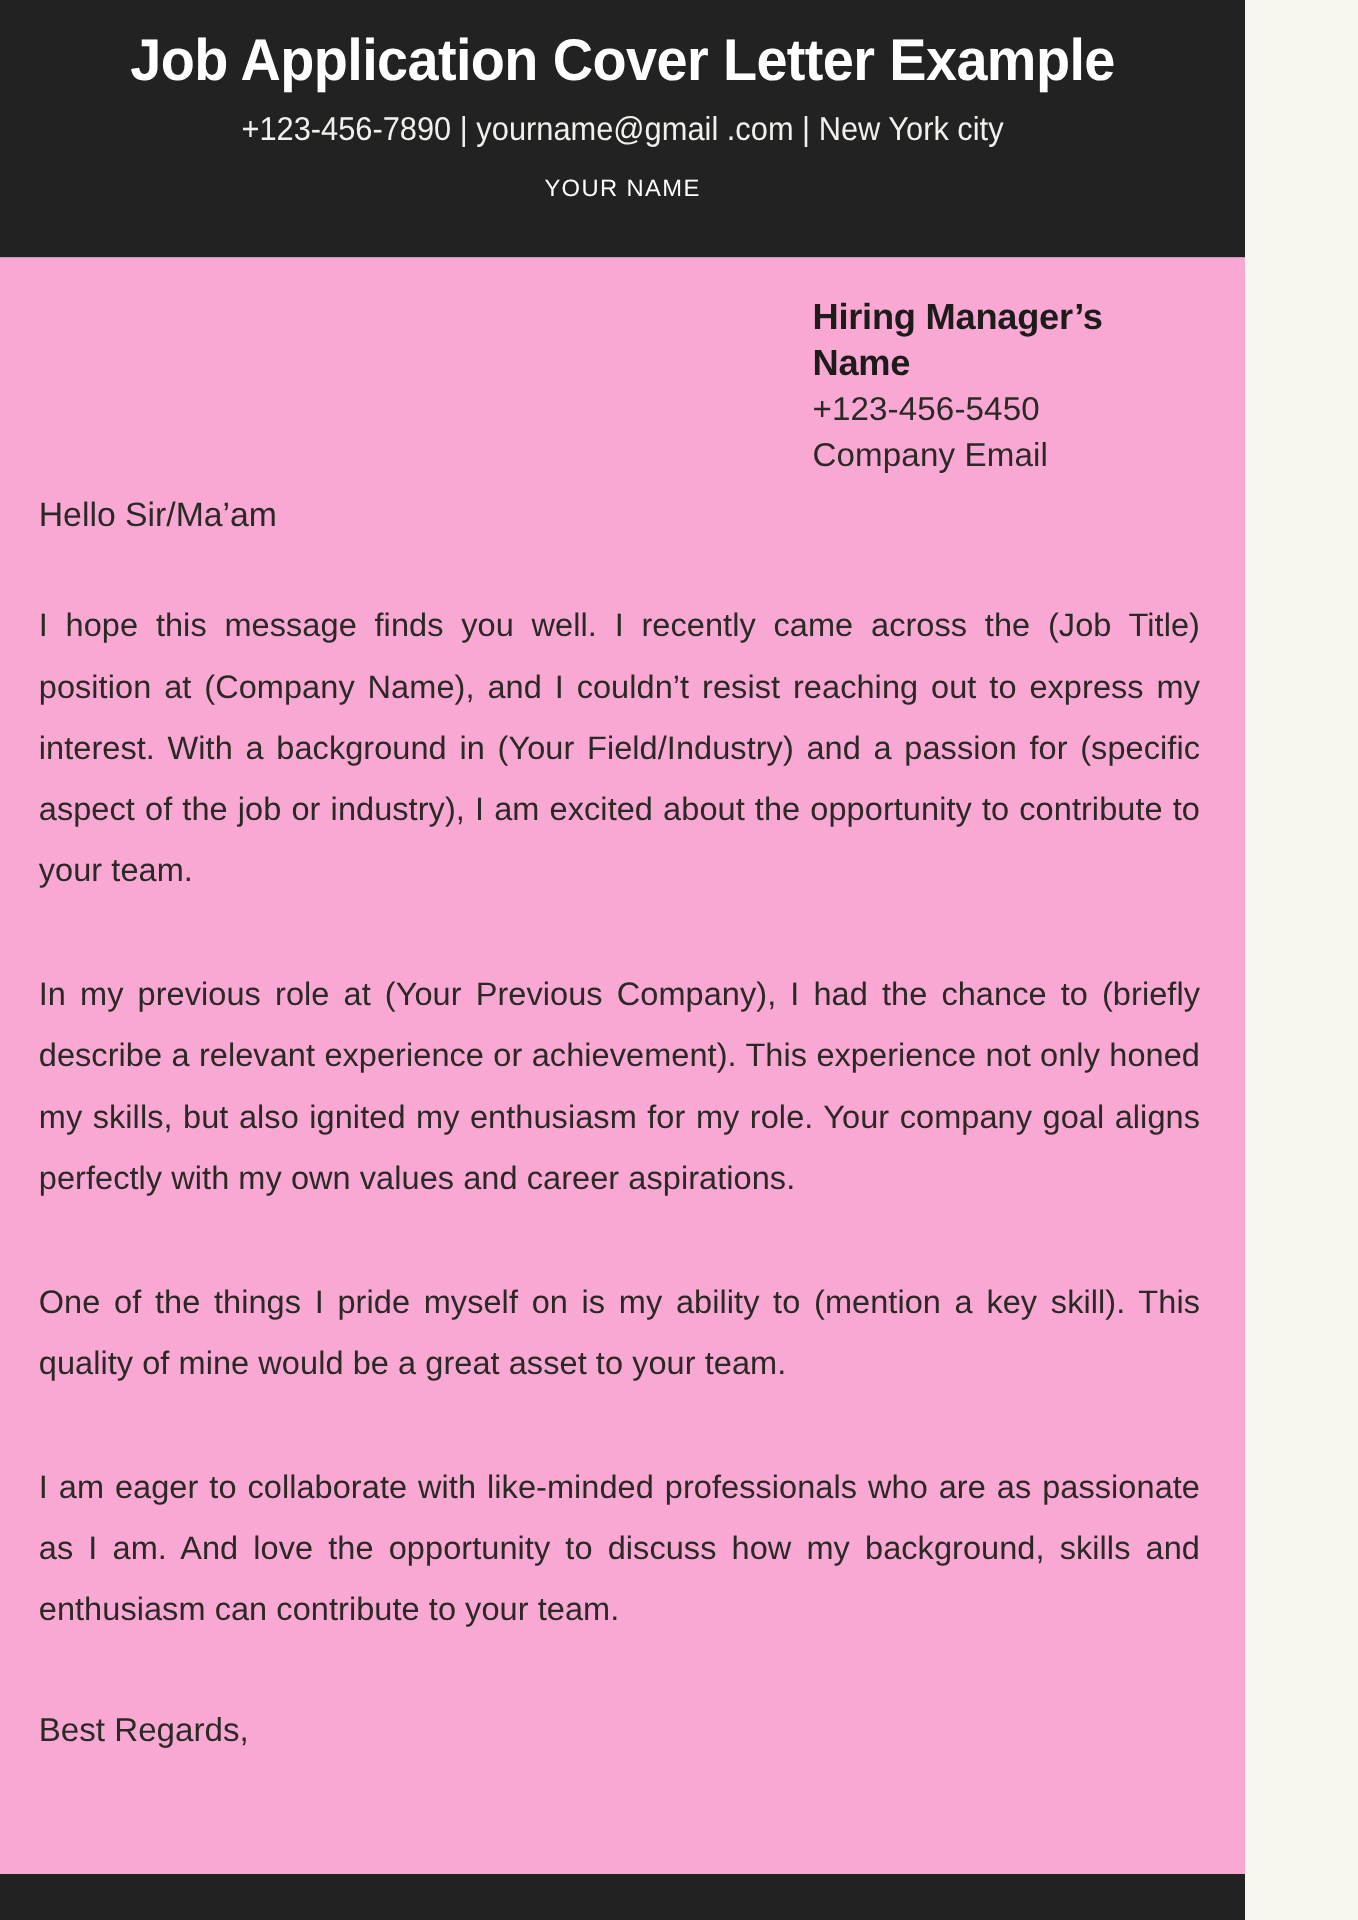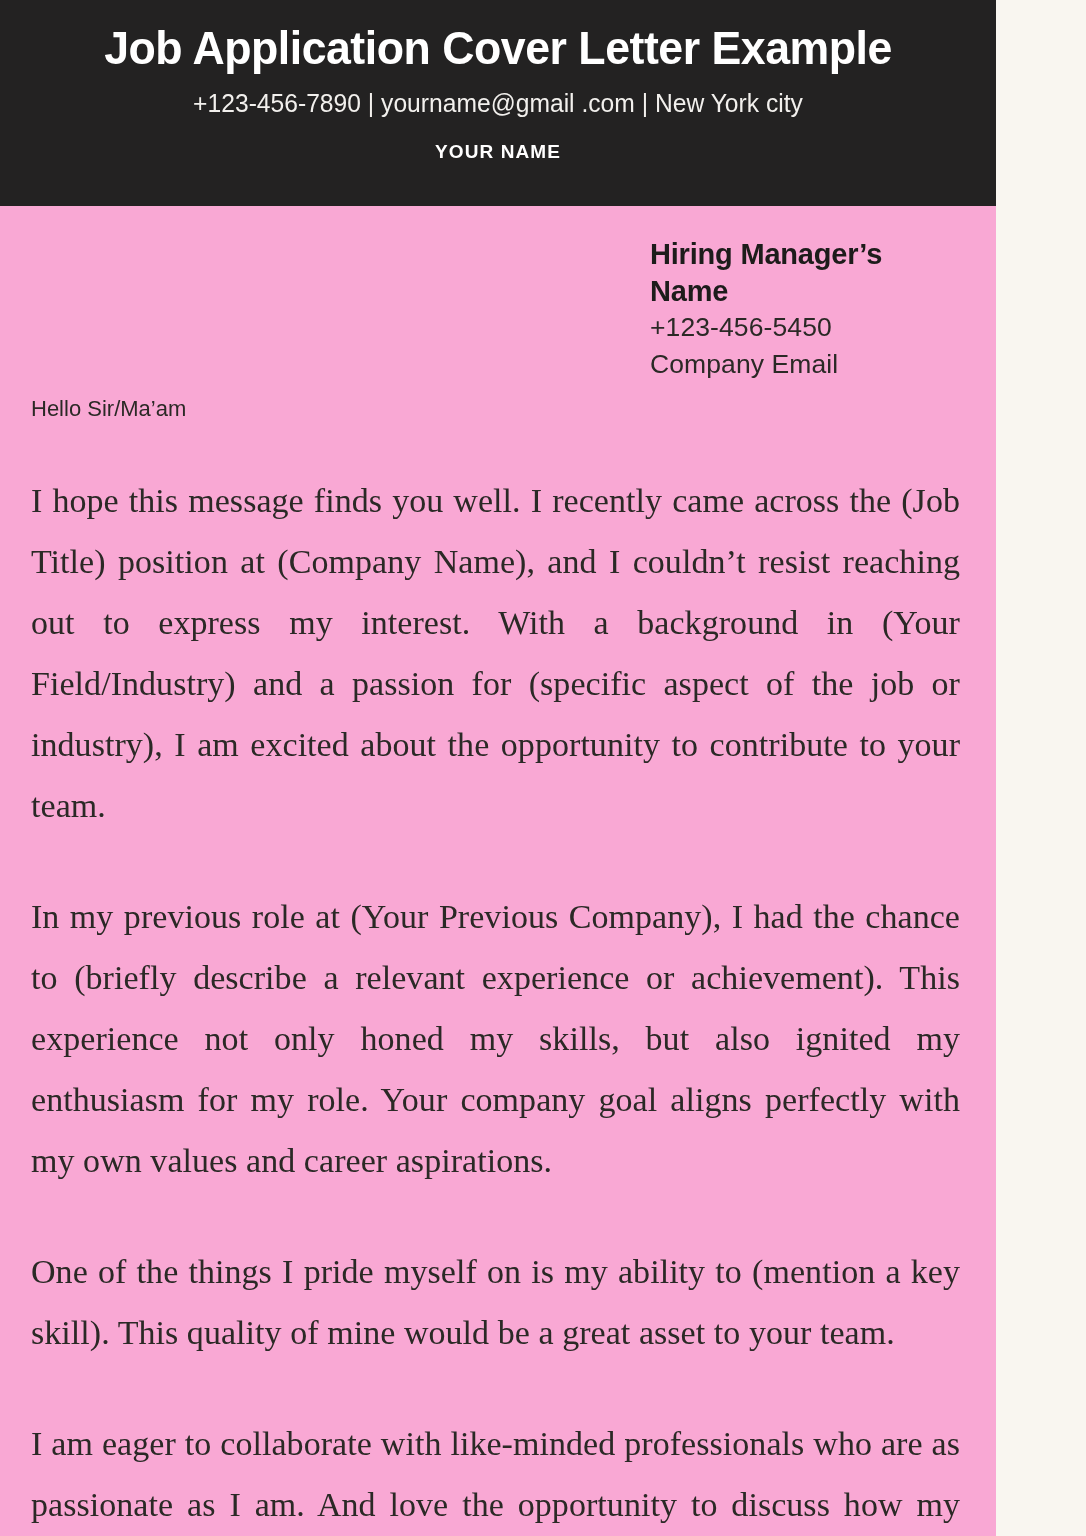--- a/index.html
+++ b/index.html
@@ -61,21 +61,21 @@
     transform: scaleX(0.93);
     transform-origin: center;
     margin: 13px 0 0 0;
     white-space: nowrap;
   }
 
   .header-name {
     color: #ffffff;
     font-family: "Liberation Sans", sans-serif;
     font-size: 19px;
-    font-weight: bold;
+    font-weight: normal;
     letter-spacing: 1.1px;
     margin: 22px 0 0 0;
     text-transform: uppercase;
   }
 
   
   .body-area {
     position: relative;
     flex: 1 1 auto;
     background: #f9a8d4;
@@ -106,35 +106,35 @@
     font-family: "Liberation Sans", sans-serif;
     font-size: 26.5px;
     font-weight: 400;
     color: #2b2926;
     line-height: 1.38;
     letter-spacing: 0.1px;
   }
 
   .salutation {
     font-family: "Liberation Sans", sans-serif;
-    font-size: 22px;
+    font-size: 27px;
     color: #2b2926;
     line-height: 1.3;
     margin-top: 13px;
   }
 
   .letter-body {
     margin-top: 46px;
   }
 
   .para {
-    font-family: Liberation Serif, serif;
-    font-size: 34px;
+    font-family: Liberation Sans, sans-serif;
+    font-size: 26px;
     color: #2b2926;
-    line-height: 61px;
+    line-height: 49px;
     text-align: justify;
     text-justify: inter-word;
     margin: 0 0 50px 0;
     letter-spacing: 0.05px;
   }
   .para:last-of-type { margin-bottom: 0; }
 
   .signoff {
     margin-top: 48px;
   }

